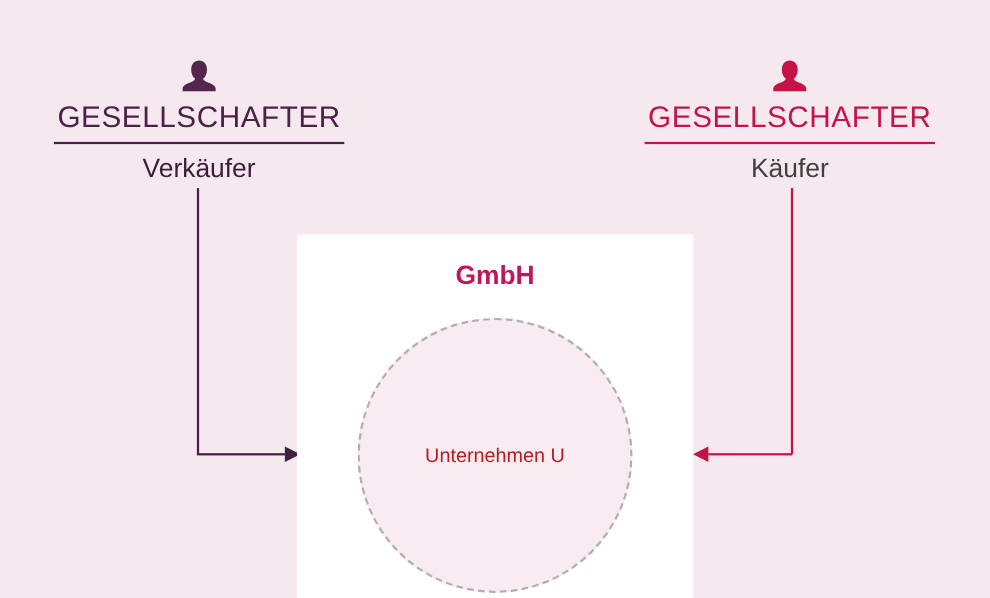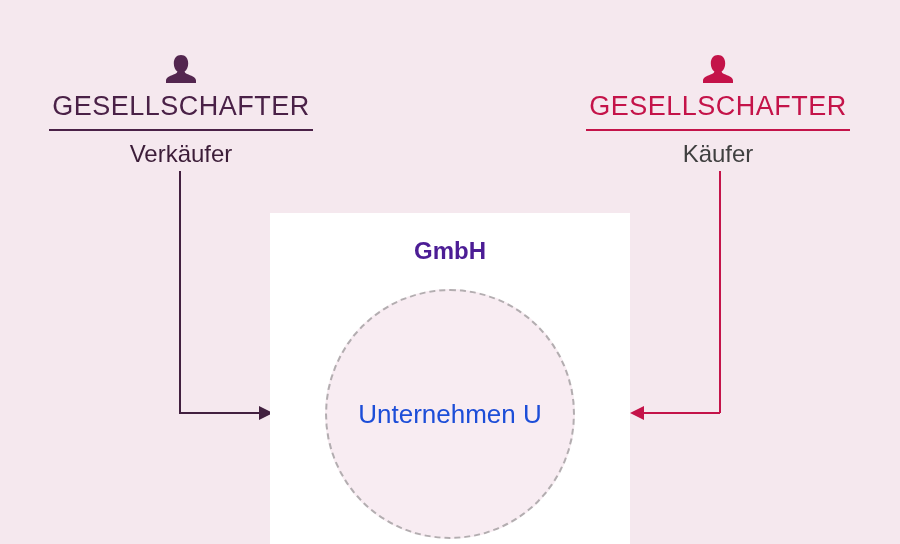--- a/index.html
+++ b/index.html
@@ -92,38 +92,38 @@
     background: #ffffff;
   }
   .gmbh-title {
     position: absolute;
     top: 24px;
     left: 0;
     width: 100%;
     text-align: center;
     font-size: 24px;
     font-weight: bold;
-    color: #4c1d95;
+    color: #be185d;
   }
   .company-circle {
     position: absolute;
     left: 55px;
     top: 76px;
     width: 246px;
     height: 246px;
     border-radius: 50%;
     border: 2px dashed #b3adb0;
     background: #f8ecf2;
     display: flex;
     align-items: center;
     justify-content: center;
   }
   .company-name {
-    font-size: 26px;
-    color: #1d4ed8;
+    font-size: 18px;
+    color: #b91c1c;
     white-space: nowrap;
   }
 
   
   .conn { position: absolute; }
   .conn.v { width: 2px; height: 242px; top: 135px; }
   .conn.h { height: 2px; top: 376px; }
   .conn.purple { background: #42203f; }
   .conn.red    { background: #c41349; }
 

